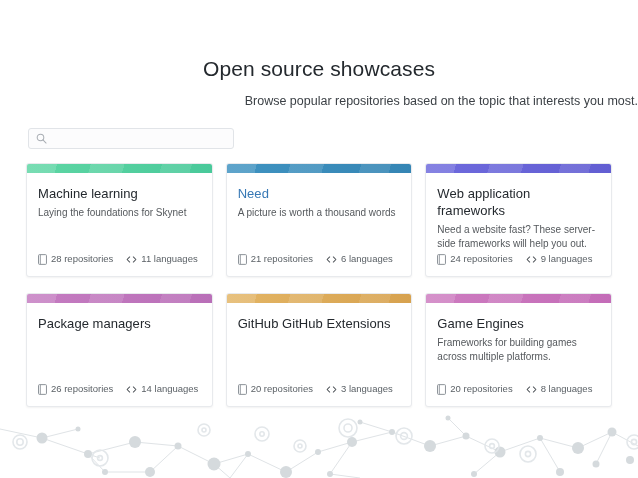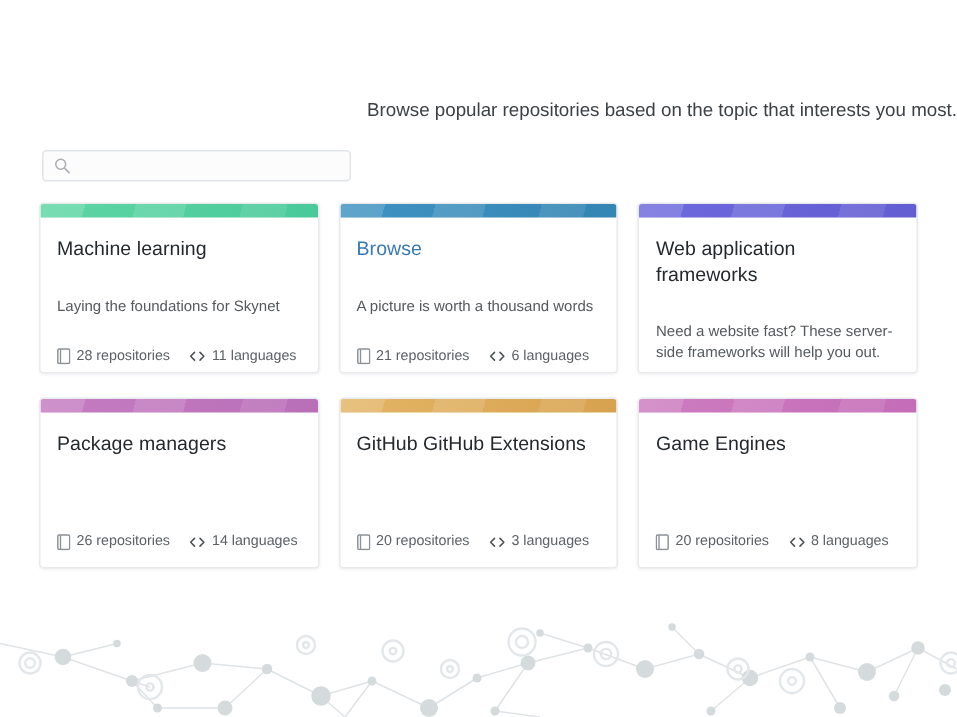--- a/index.html
+++ b/index.html
@@ -110,21 +110,20 @@
     background:
       linear-gradient(105deg, rgba(255,255,255,0.16) 0 16%, rgba(255,255,255,0) 16% 34%,
                       rgba(255,255,255,0.13) 34% 52%, rgba(255,255,255,0) 52% 72%,
                       rgba(255,255,255,0.10) 72% 88%, rgba(255,255,255,0) 88%);
   }
   .card-body {
     padding: 12px 11px 0 11px;
     flex: 1 1 auto;
     display: flex;
     flex-direction: column;
-    gap: 20px;
   }
   .card-title {
     font-size: 13px;
     font-weight: 400;
     color: #24292e;
     margin: 0;
     line-height: 17px;
     letter-spacing: 0.05px;
   }
   .card-title.is-link {
@@ -168,20 +167,21 @@
     bottom: 0;
     height: 76px;
     width: 638px;
     pointer-events: none;
   }
 </style>
 </head>
 <body>
 
 <div class="page-header">
+  <h1 class="page-title">Open source showcases</h1>
   <p class="page-subtitle">Browse popular repositories based on the topic that interests you most.</p>
 </div>
 
 <div class="search-row">
   <div class="search-box">
     <span>
       <svg class="search-icon" viewBox="0 0 12 12" fill="none" xmlns="http://www.w3.org/2000/svg">
         <circle cx="4.9" cy="4.9" r="3.6" stroke="#a8adb3" stroke-width="1.1"></circle>
         <line x1="7.6" y1="7.6" x2="11" y2="11" stroke="#a8adb3" stroke-width="1.1" stroke-linecap="round"></line>
       </svg>
@@ -215,21 +215,21 @@
           </span>
           <span>11 languages</span>
         </span>
       </div>
     </div>
   </div>
 
   <div class="showcase-card">
     <div class="card-banner" style="background: linear-gradient(90deg, rgb(63, 147, 193) 0%, rgb(53, 133, 180) 100%);"></div>
     <div class="card-body">
-      <h2 class="card-title is-link">Browse</h2>
+      <h2 class="card-title is-link">Need</h2>
       <p class="card-desc">A picture is worth a thousand words</p>
       <div class="card-meta">
         <span class="meta-item">
           <span>
             <svg class="meta-icon repo" viewBox="0 0 10 12" fill="none" xmlns="http://www.w3.org/2000/svg">
               <rect x="0.6" y="0.6" width="8.8" height="10.8" rx="1" stroke="#8b9197" stroke-width="1.1"></rect>
               <line x1="2.6" y1="0.9" x2="2.6" y2="11.1" stroke="#8b9197" stroke-width="1"></line>
             </svg>
           </span>
           <span>21 repositories</span>
@@ -326,20 +326,21 @@
           <span>3 languages</span>
         </span>
       </div>
     </div>
   </div>
 
   <div class="showcase-card">
     <div class="card-banner" style="background: linear-gradient(90deg, rgb(205, 124, 192) 0%, rgb(196, 108, 184) 100%);"></div>
     <div class="card-body">
       <h2 class="card-title">Game Engines</h2>
+      <p class="card-desc">Frameworks for building games across multiple platforms.</p>
       <div class="card-meta">
         <span class="meta-item">
           <span>
             <svg class="meta-icon repo" viewBox="0 0 10 12" fill="none" xmlns="http://www.w3.org/2000/svg">
               <rect x="0.6" y="0.6" width="8.8" height="10.8" rx="1" stroke="#8b9197" stroke-width="1.1"></rect>
               <line x1="2.6" y1="0.9" x2="2.6" y2="11.1" stroke="#8b9197" stroke-width="1"></line>
             </svg>
           </span>
           <span>20 repositories</span>
         </span>

